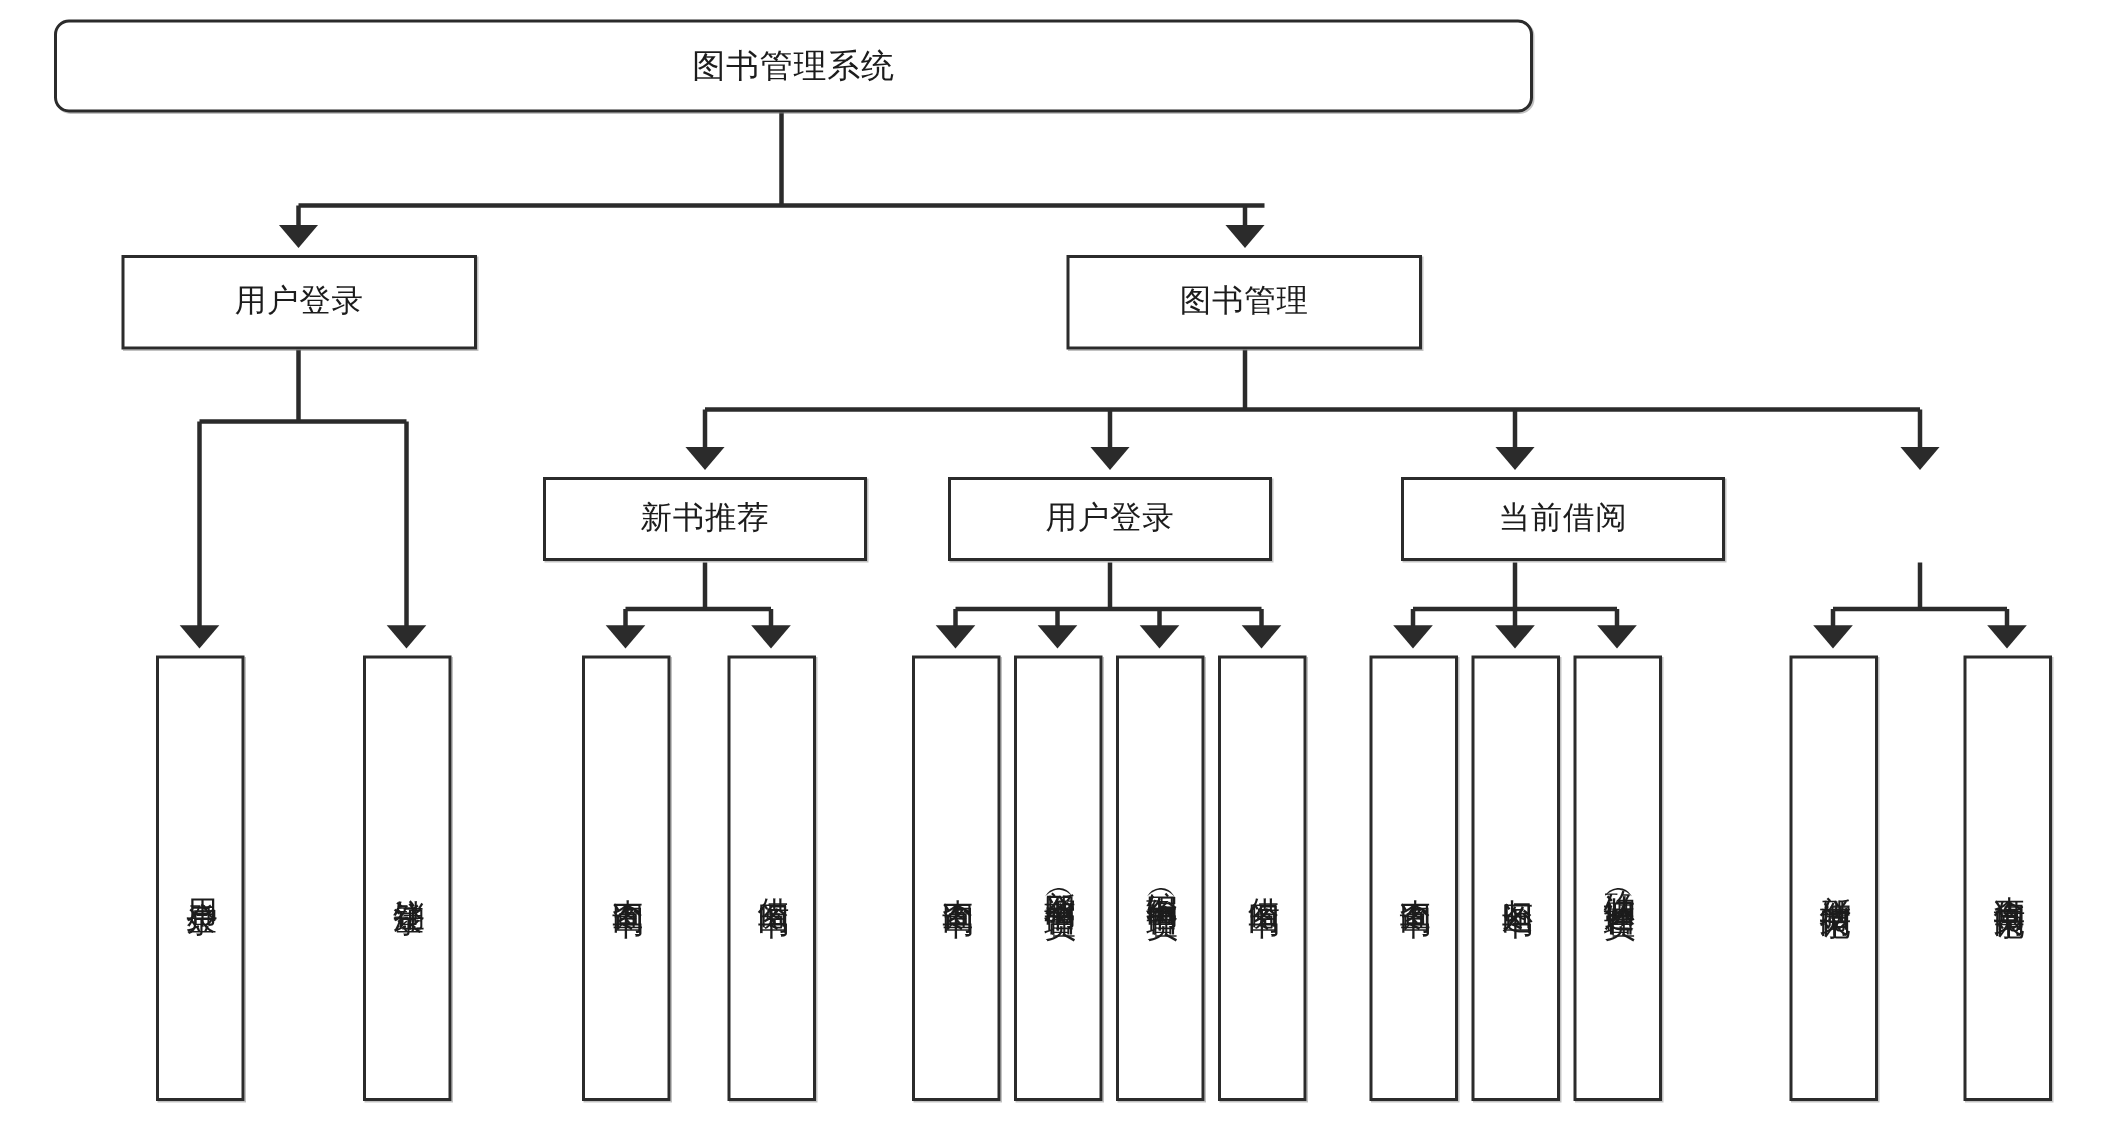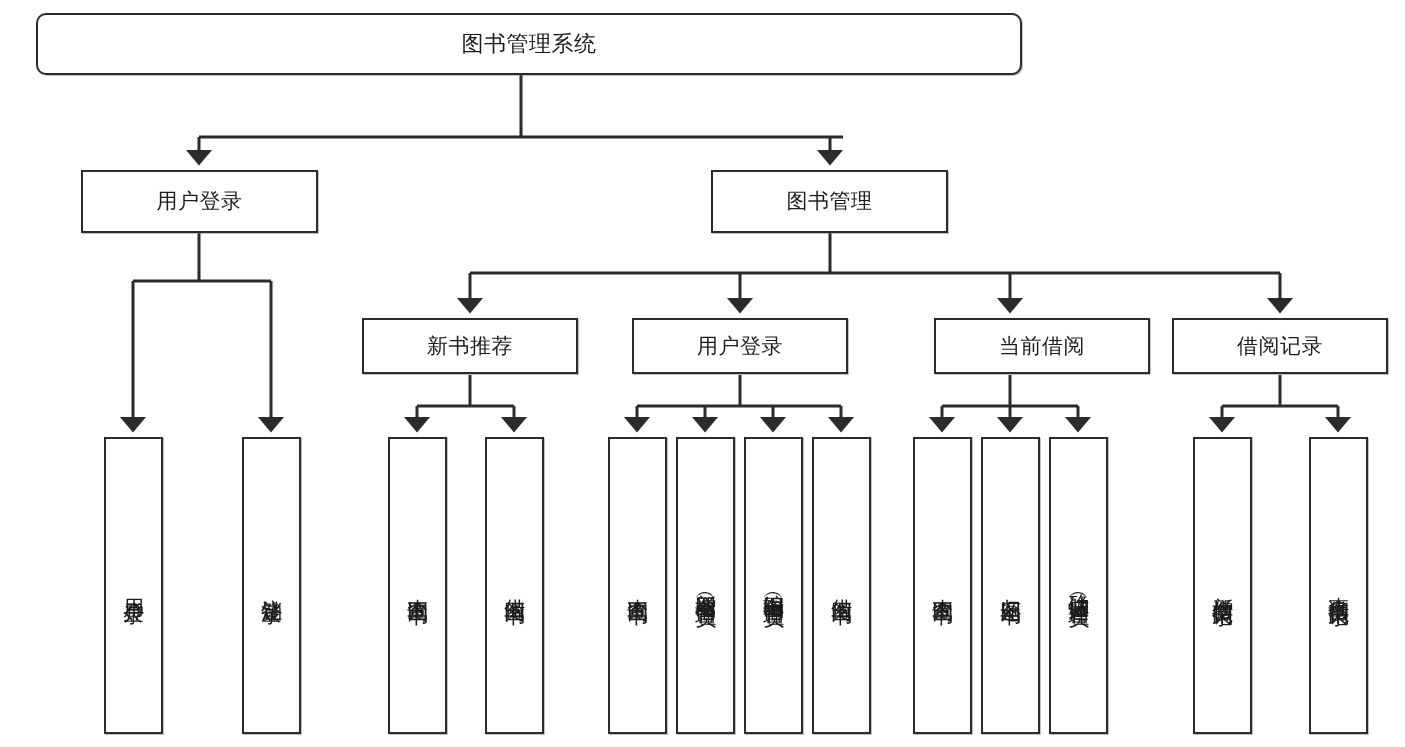--- a/index.html
+++ b/index.html
@@ -140,23 +140,20 @@
 
   <div class="node horiz" style="left:711px; top:170px; width:237px; height:63px;">
     <span class="label">图书管理</span>
   </div>
   <div class="node horiz" style="left:632px; top:318px; width:216px; height:56px;">
     <span class="label">用户登录</span>
   </div>
   <div class="node horiz" style="left:902px; top:318px; width:216px; height:56px;margin-left:32px;">
     <span class="label">当前借阅</span>
   </div>
-  <div class="node horiz" style="left:1172px; top:318px; width:216px; height:56px;">
-    <span class="label">借阅记录</span>
-  </div>
 
   <div class="node vert" style="left:104px; top:437px; width:59px; height:297px;">
     <span class="label">用户登录</span>
   </div>
   <div class="node vert" style="left:242px; top:437px; width:59px; height:297px;">
     <span class="label">注销登录</span>
   </div>
 
   <div class="node vert" style="left:388px; top:437px; width:59px; height:297px;">
     <span class="label">查询图书</span>

